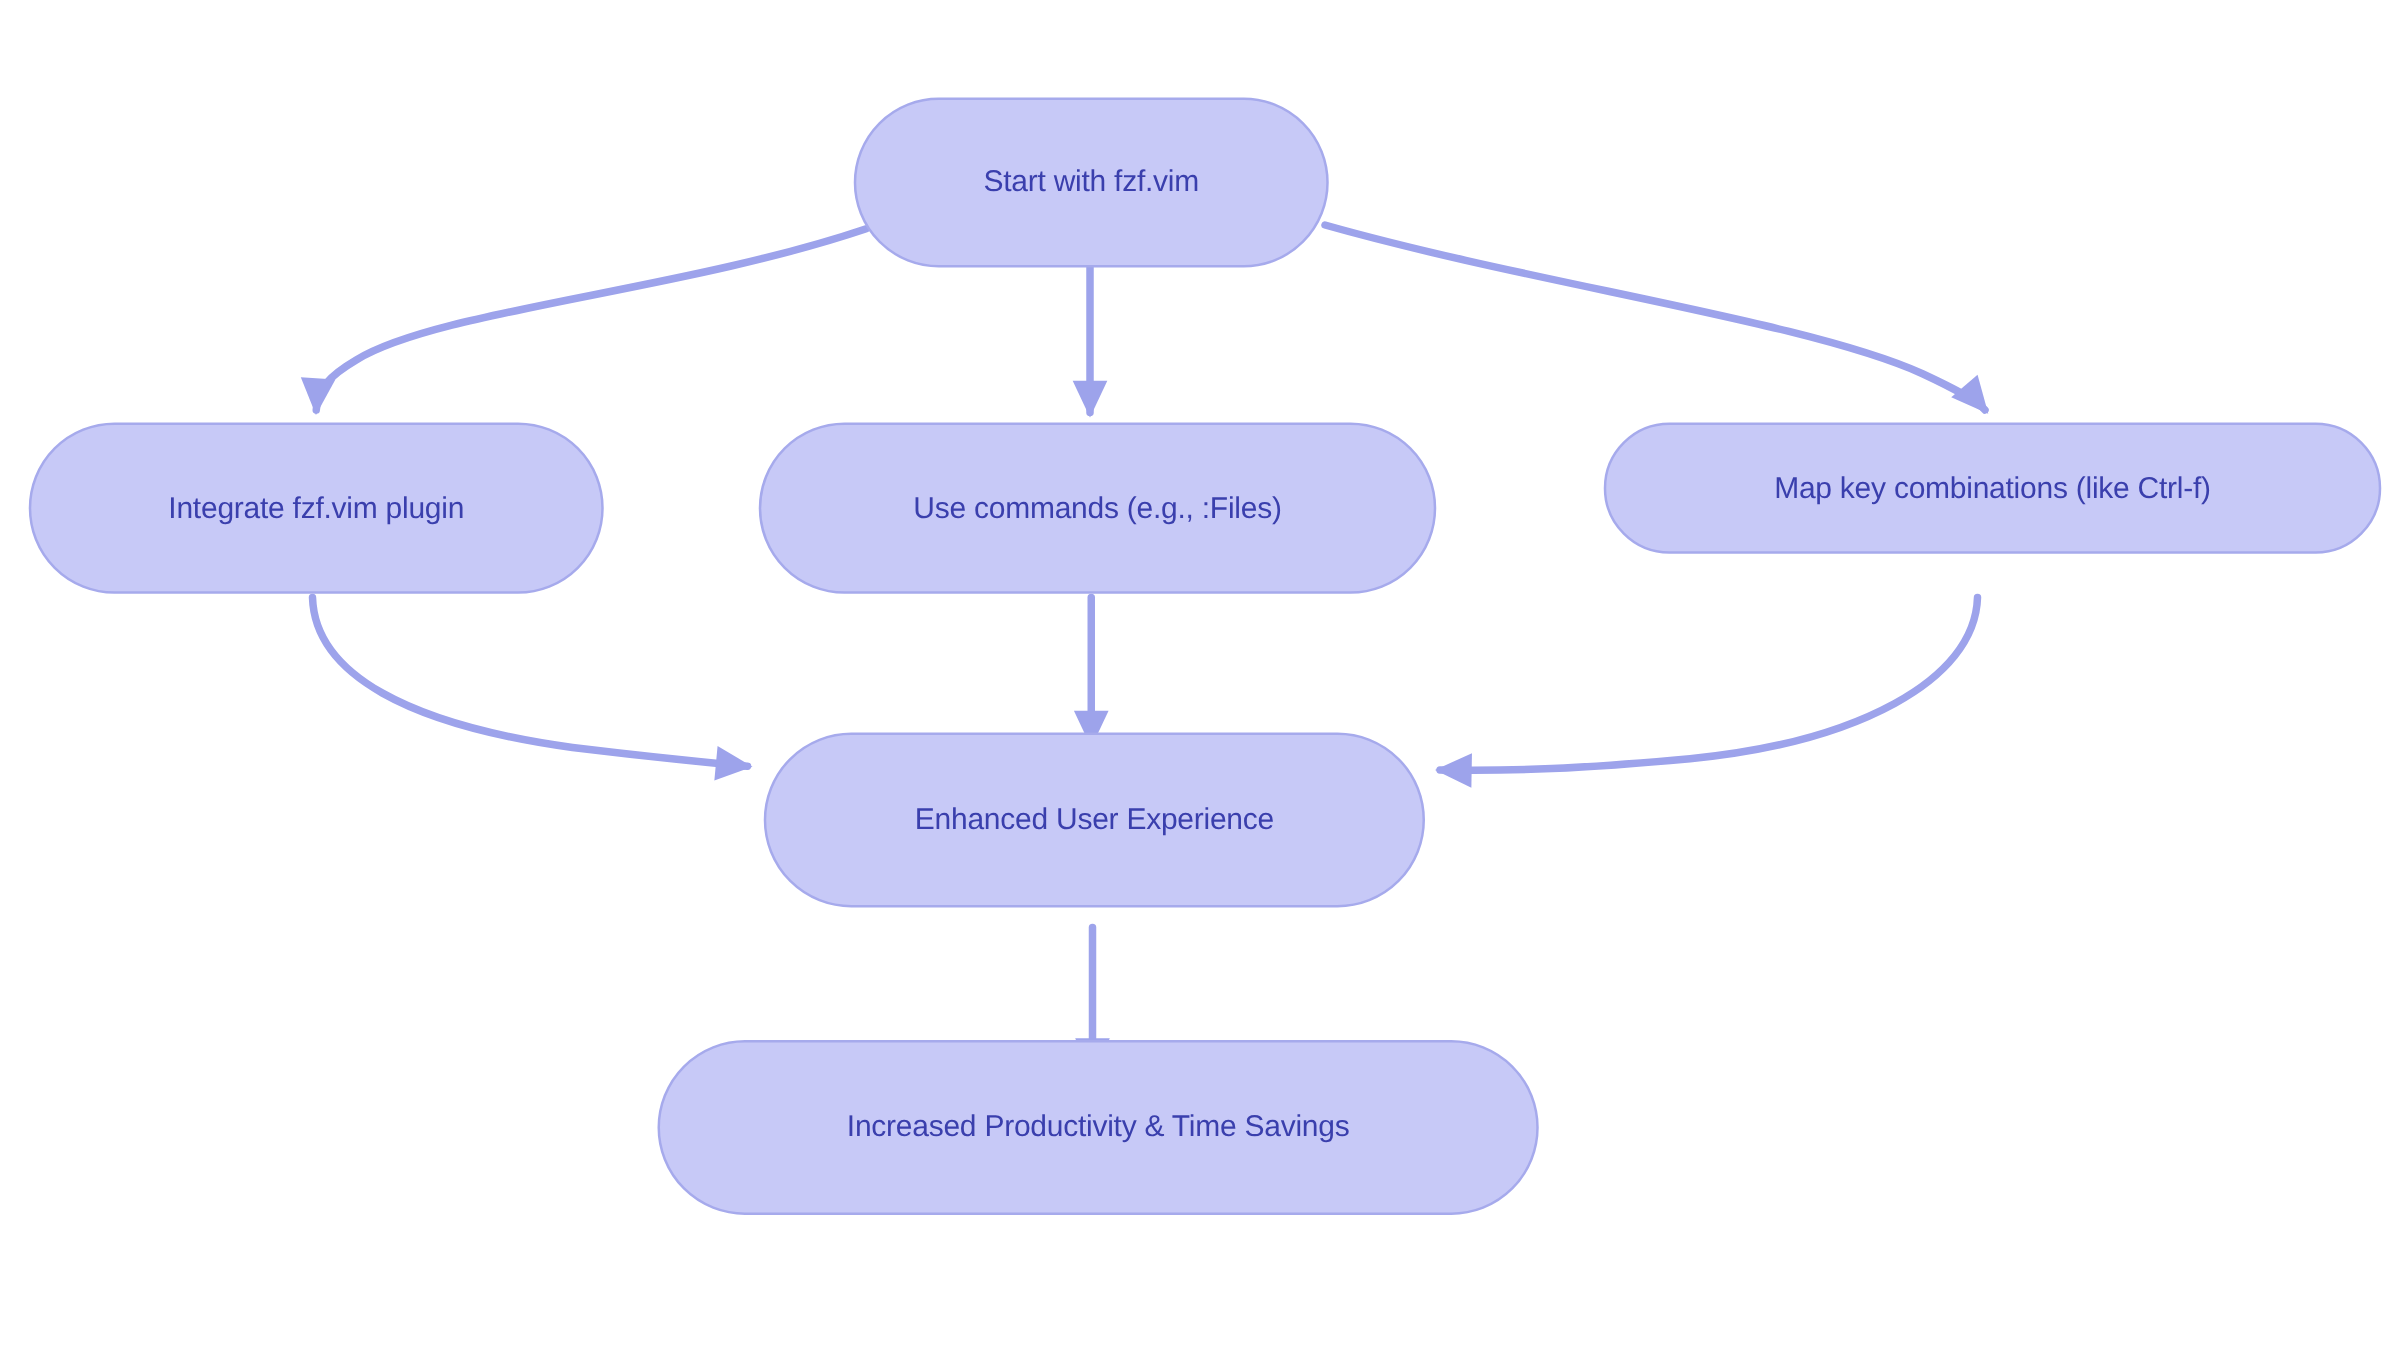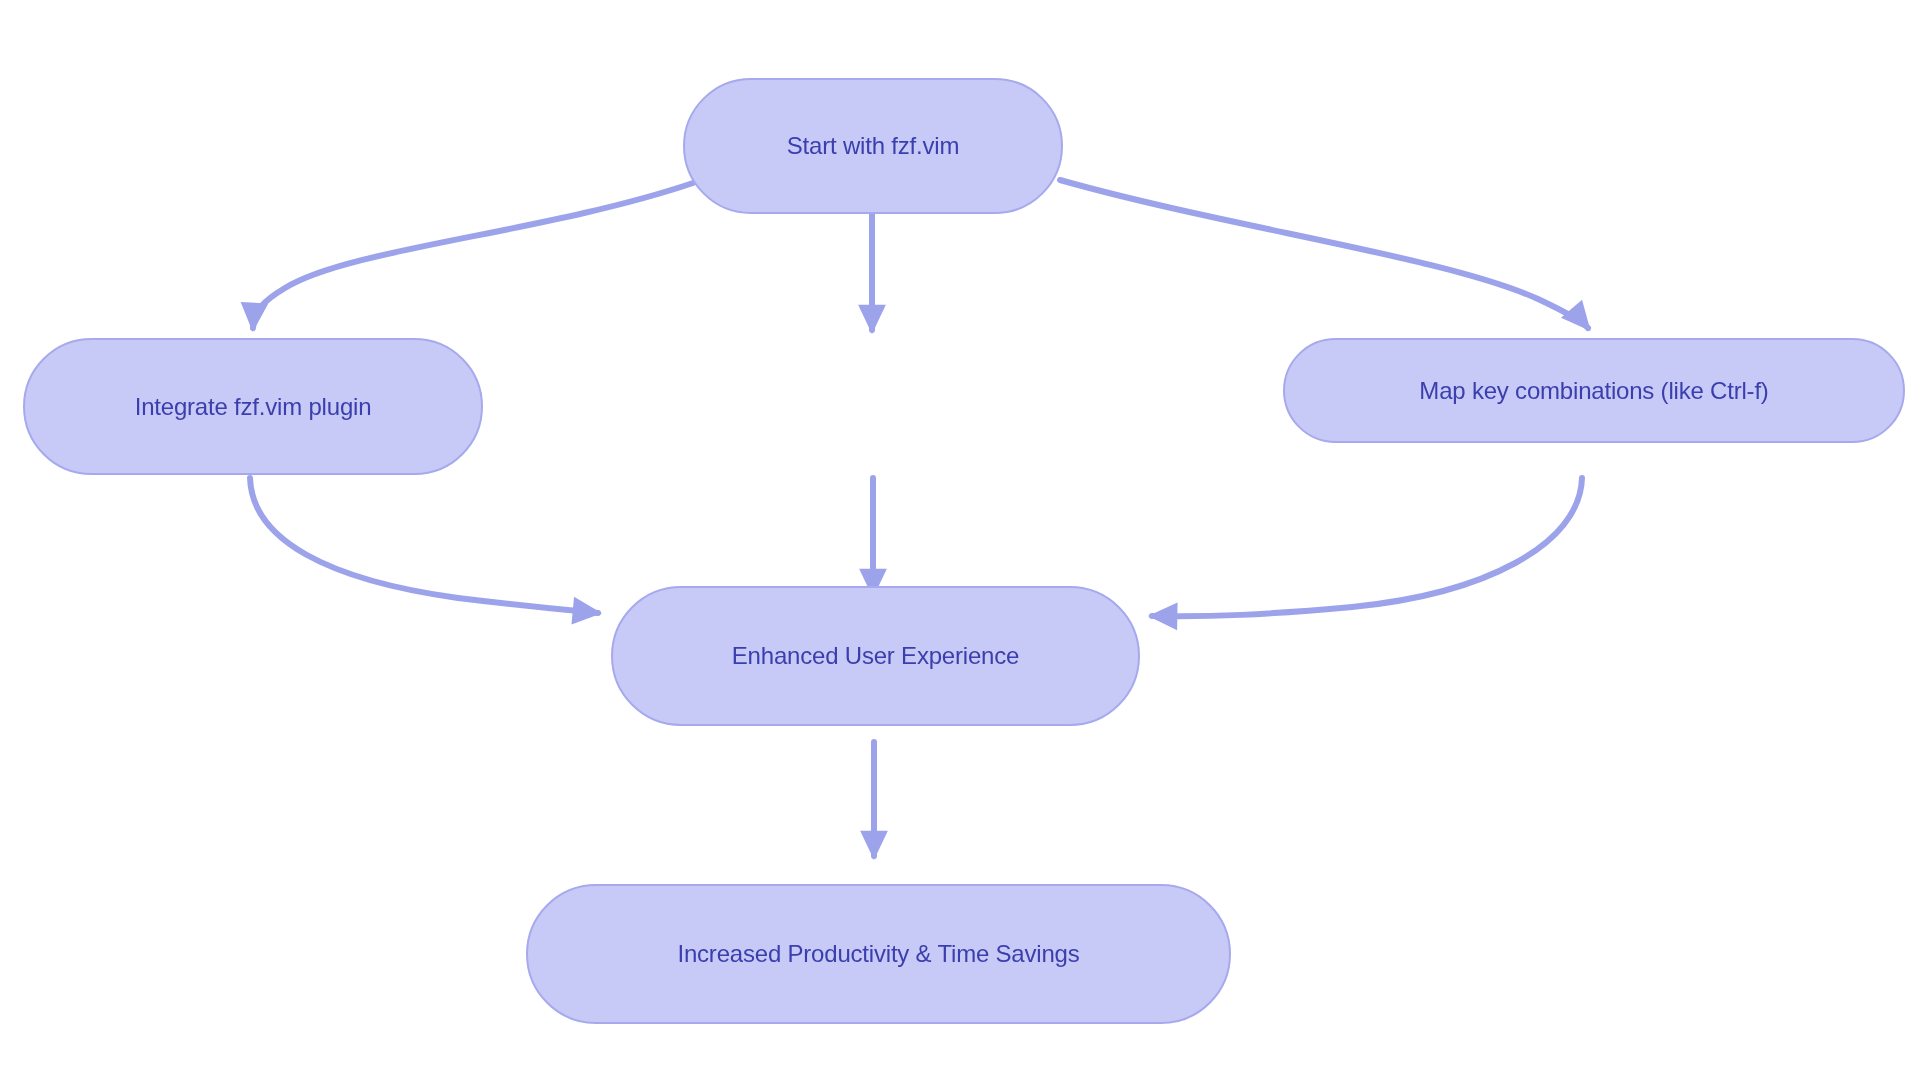--- a/index.html
+++ b/index.html
@@ -41,21 +41,21 @@
     font-size: 24px;
     letter-spacing: -0.2px;
     white-space: nowrap;
     text-align: center;
   }
   #node-start        { left: 683px;  top: 78px;  width: 380px; height: 136px; }
   #node-integrate    { left: 23px;   top: 338px; width: 460px; height: 137px; text-align: center; }
   #node-commands     { left: 607px;  top: 338px; width: 542px; height: 137px; }
   #node-map-keys     { left: 1283px; top: 338px; width: 622px; height: 105px; text-align: center; }
   #node-enhanced     { left: 611px;  top: 586px; width: 529px; height: 140px; }
-  #node-productivity { left: 526px;  top: 884px; width: 705px; height: 140px; }
+  #node-productivity { left: 526px;  top: 832px; width: 705px; height: 140px; }
 </style>
 </head>
 <body>
 
 <div class="canvas" style="--bg: #ffffff; --node-fill: #c7c9f7; --node-border: #a6aaec; --node-text: #3a3fad; --edge: #9da3eb;">
 
   <svg class="edges-layer" width="1920" height="1083" viewBox="0 0 1920 1083" xmlns="http://www.w3.org/2000/svg">
     <defs>
       <marker id="arrow" viewBox="0 0 12 12" refX="10" refY="6" markerWidth="32" markerHeight="32" markerUnits="userSpaceOnUse" orient="auto">
         <path d="M0.5,0.8 L11.5,6 L0.5,11.2 Z" fill="#9da3eb" class="arrow-fill"></path>
@@ -69,20 +69,23 @@
     <path class="edge" d="M 1582 478 C 1580 545, 1484 594, 1352 607 C 1264 615, 1212 617, 1152 616" marker-end="url(#arrow)"></path>
     <path class="edge" d="M 874 742 L 874 856" marker-end="url(#arrow)"></path>
   </svg>
 
   <div class="node" id="node-start">
     <span>Start with fzf.vim</span>
   </div>
   <div class="node" id="node-integrate">
     <span>Integrate fzf.vim plugin</span>
   </div>
+  <div class="node" id="node-commands">
+    <span>Use commands (e.g., :Files)</span>
+  </div>
   <div class="node" id="node-map-keys">
     <span>Map key combinations (like Ctrl-f)</span>
   </div>
   <div class="node" id="node-enhanced">
     <span>Enhanced User Experience</span>
   </div>
   <div class="node" id="node-productivity">
     <span>Increased Productivity &amp; Time Savings</span>
   </div>
 

